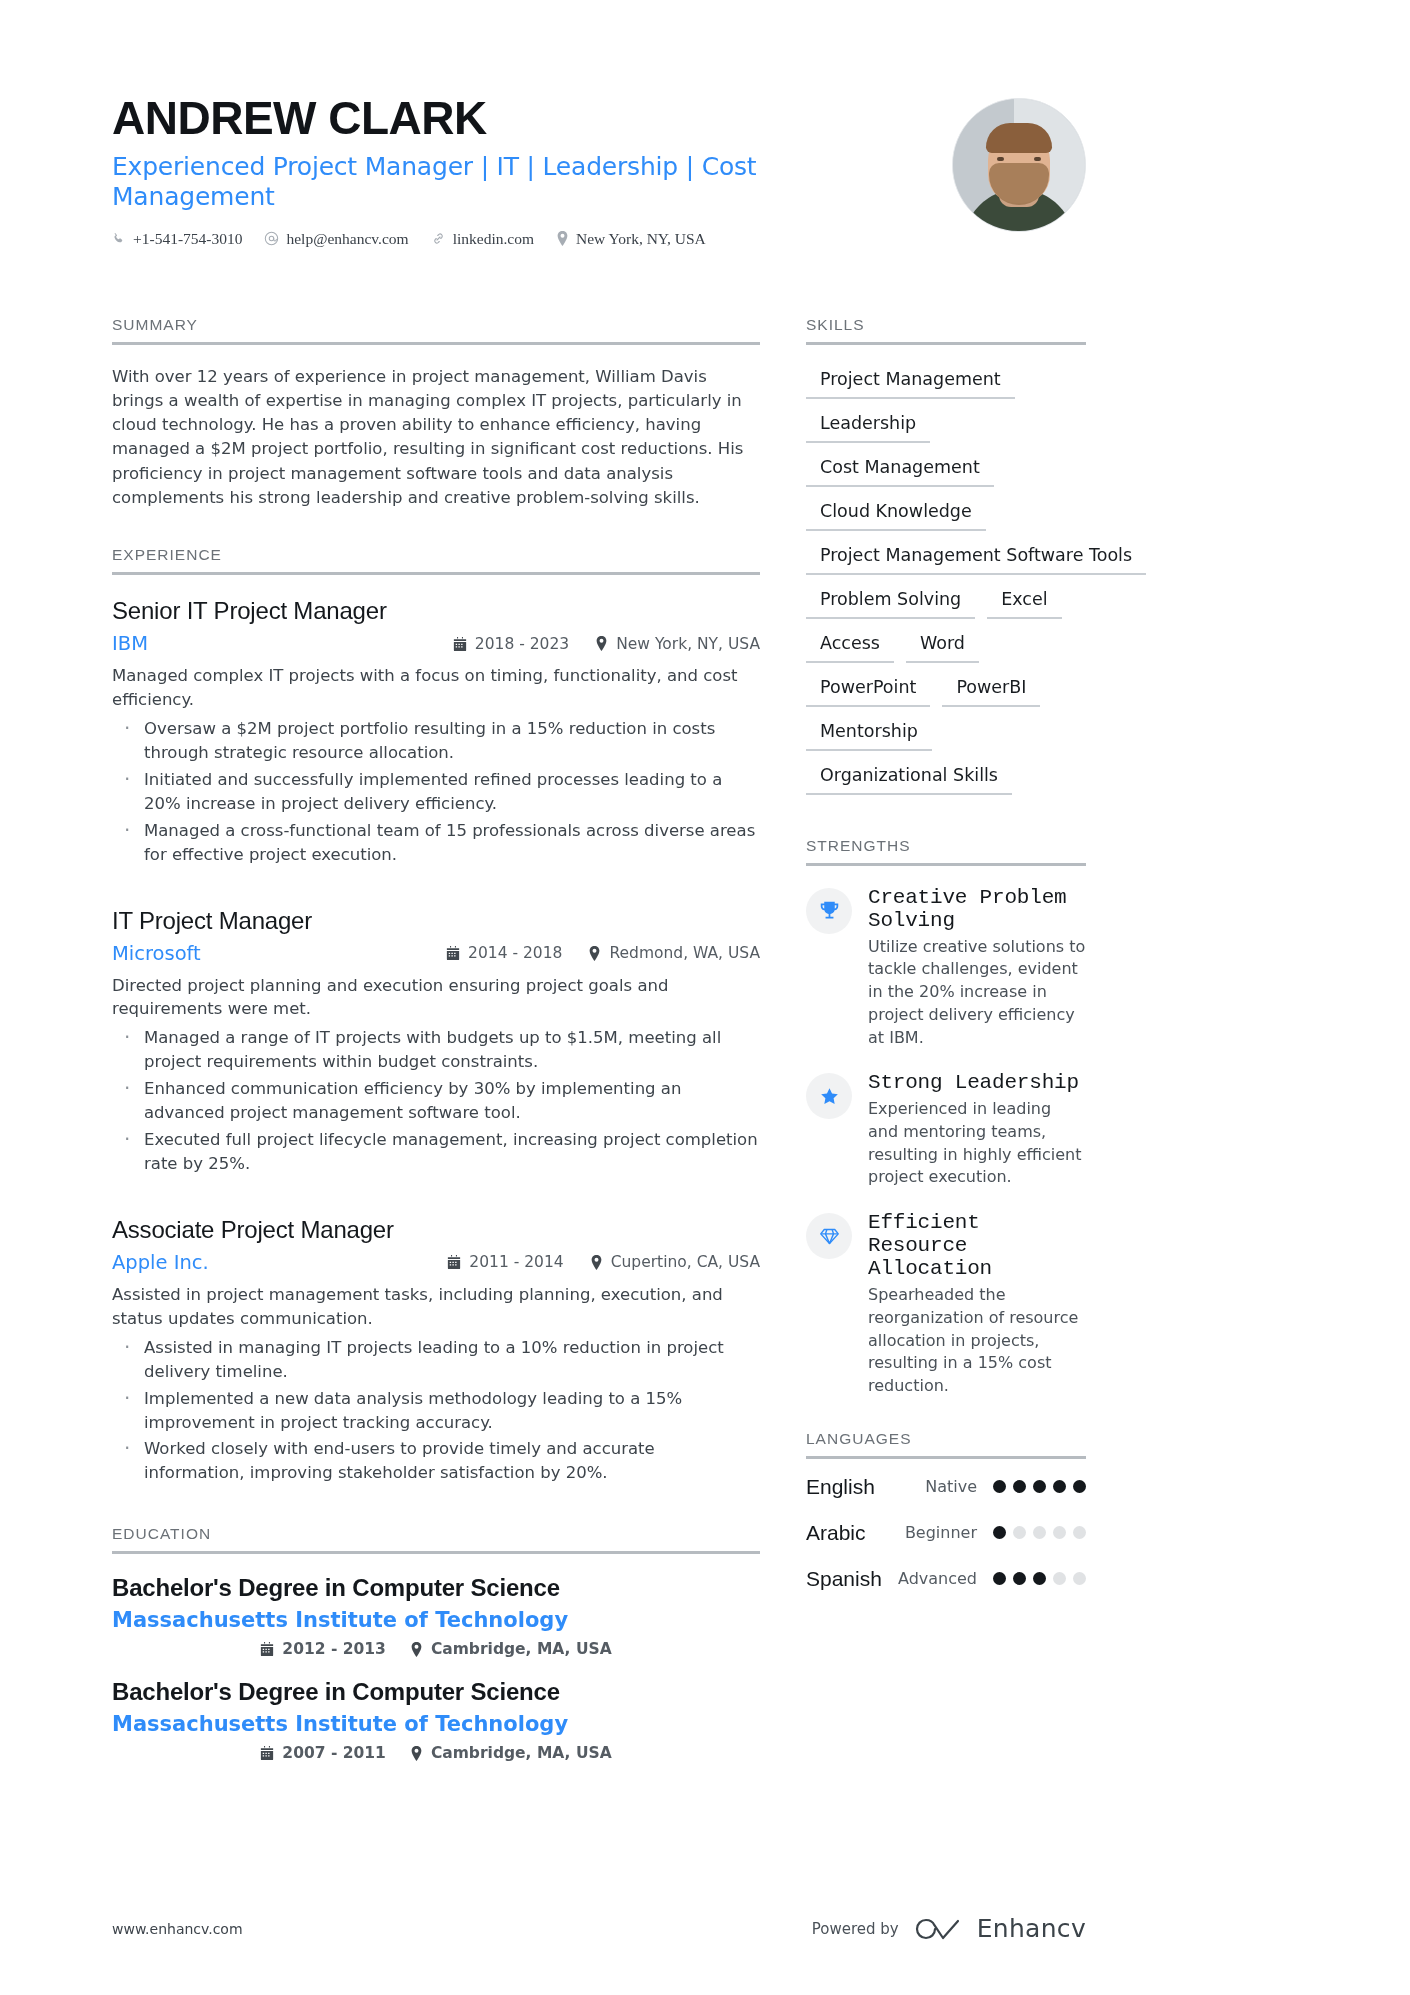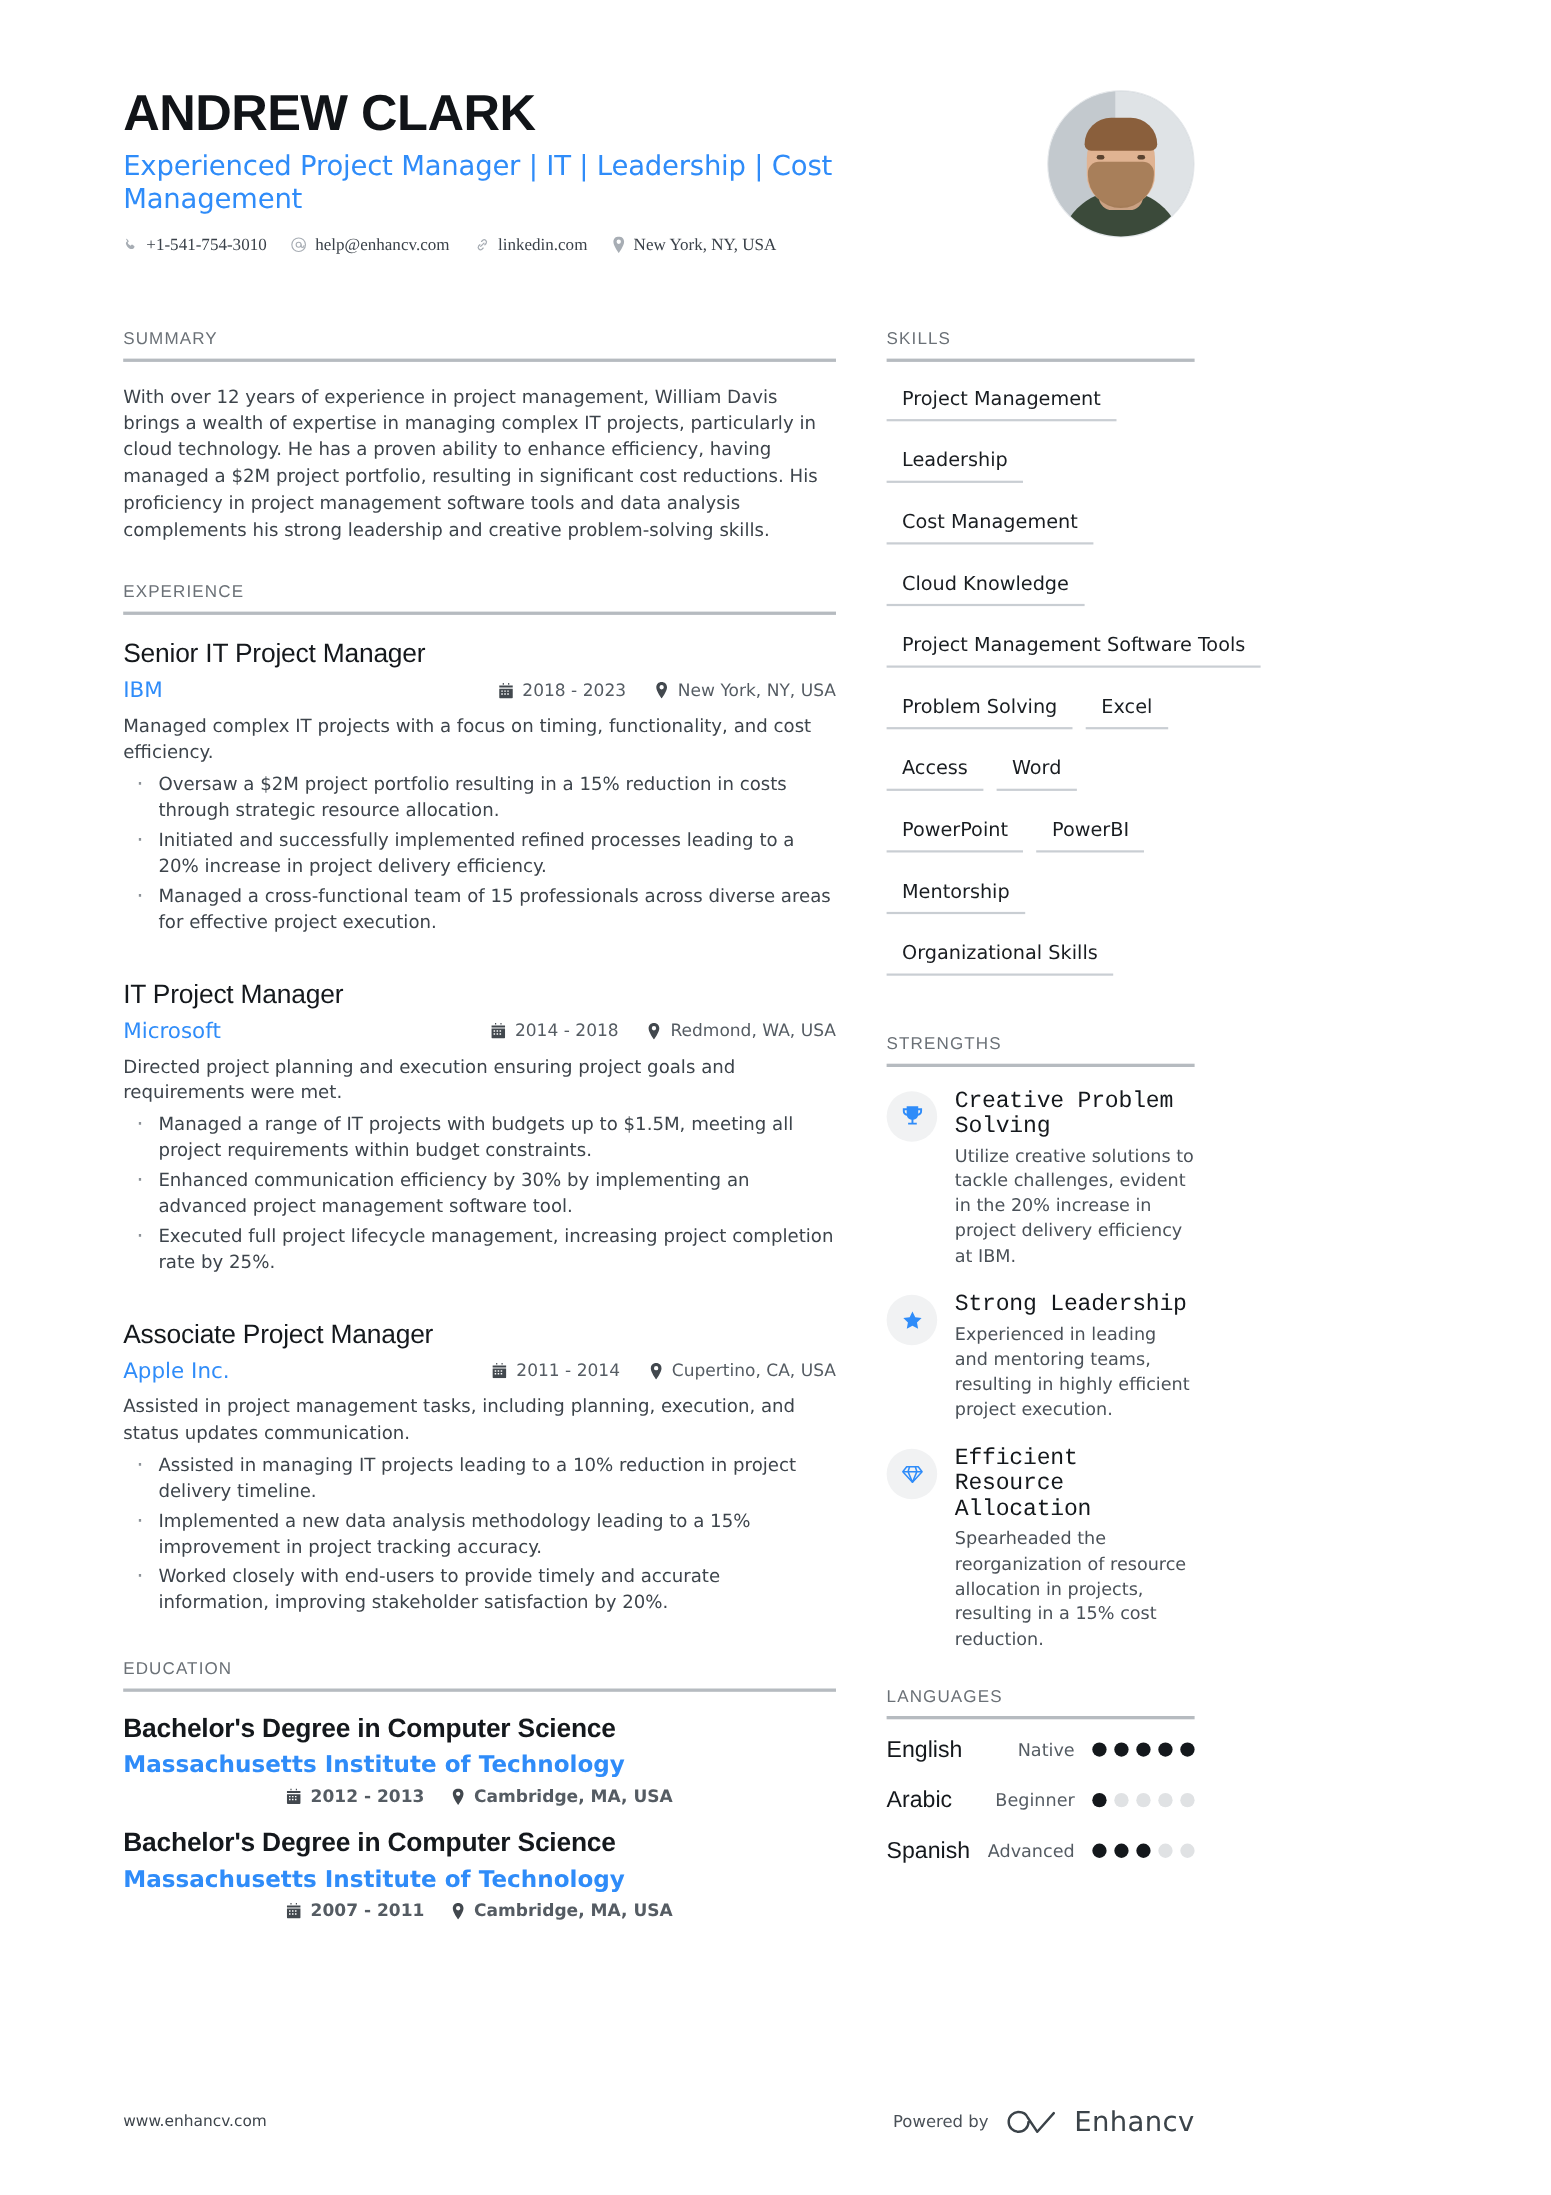--- a/index.html
+++ b/index.html
@@ -4,21 +4,21 @@
 <style>
   * { box-sizing: border-box; margin: 0; padding: 0; }
   html, body {
     width: 1410px;
     background: #ffffff;
     font-family: "DejaVu Sans", "Liberation Sans", sans-serif;
     -webkit-font-smoothing: antialiased;
   }
   body { width: 1410px; min-height: 1995px; position: relative; }
 
-  .page { width: 1198px; min-height: 1995px; padding: 0 112px 0 112px; position: relative; }
+  .page { width: 1198px; min-height: 1995px; padding: 16px 112px 0 112px; position: relative; }
 
   
   .header { display: flex; align-items: flex-start; padding-top: 78px; }
   .header-left { flex: 1 1 auto; min-width: 0; }
   .name {
     font-size: 46px; font-weight: 700; letter-spacing: -0.5px;
     color: #111418; line-height: 1.08; text-transform: uppercase;
     font-family: "Liberation Sans", sans-serif;
   }
   .headline {
@@ -92,21 +92,21 @@
   
   .edu-block { margin-top: 20px; font-weight: bold; }
   .edu-degree { font-size: 24px; color: #14181c; letter-spacing: -0.2px; font-family:"Liberation Sans", sans-serif; }
   .edu-school { font-size: 21px; color: #2f8cf9; margin-top: 6px; }
   .edu-meta { margin-top: 8px; display: flex; align-items: center; gap: 24px; justify-content: center; }
 
   
   .skills-wrap { margin-top: 18px; display: flex; flex-wrap: wrap; gap: 0; }
   .skill-chip {
     font-size: 17.5px; color: #191d21; padding: 6px 14px 7px 14px;
-    border-bottom: 2px solid #c9ced3; margin-right: 12px; margin-bottom: 20px;
+    border-bottom: 2px solid #c9ced3; margin-right: 12px; margin-bottom: 8px;
     white-space: nowrap; line-height: 1.2;
   }
 
   
   .strengths-wrap { margin-top: 20px; }
   .strength { display: flex; align-items: flex-start; margin-bottom: 22px; }
   .strength-icon {
     flex: 0 0 auto; width: 46px; height: 46px; border-radius: 50%;
     background: #f1f2f3; display: flex; align-items: center; justify-content: center;
     margin-right: 16px; margin-top: 2px;

